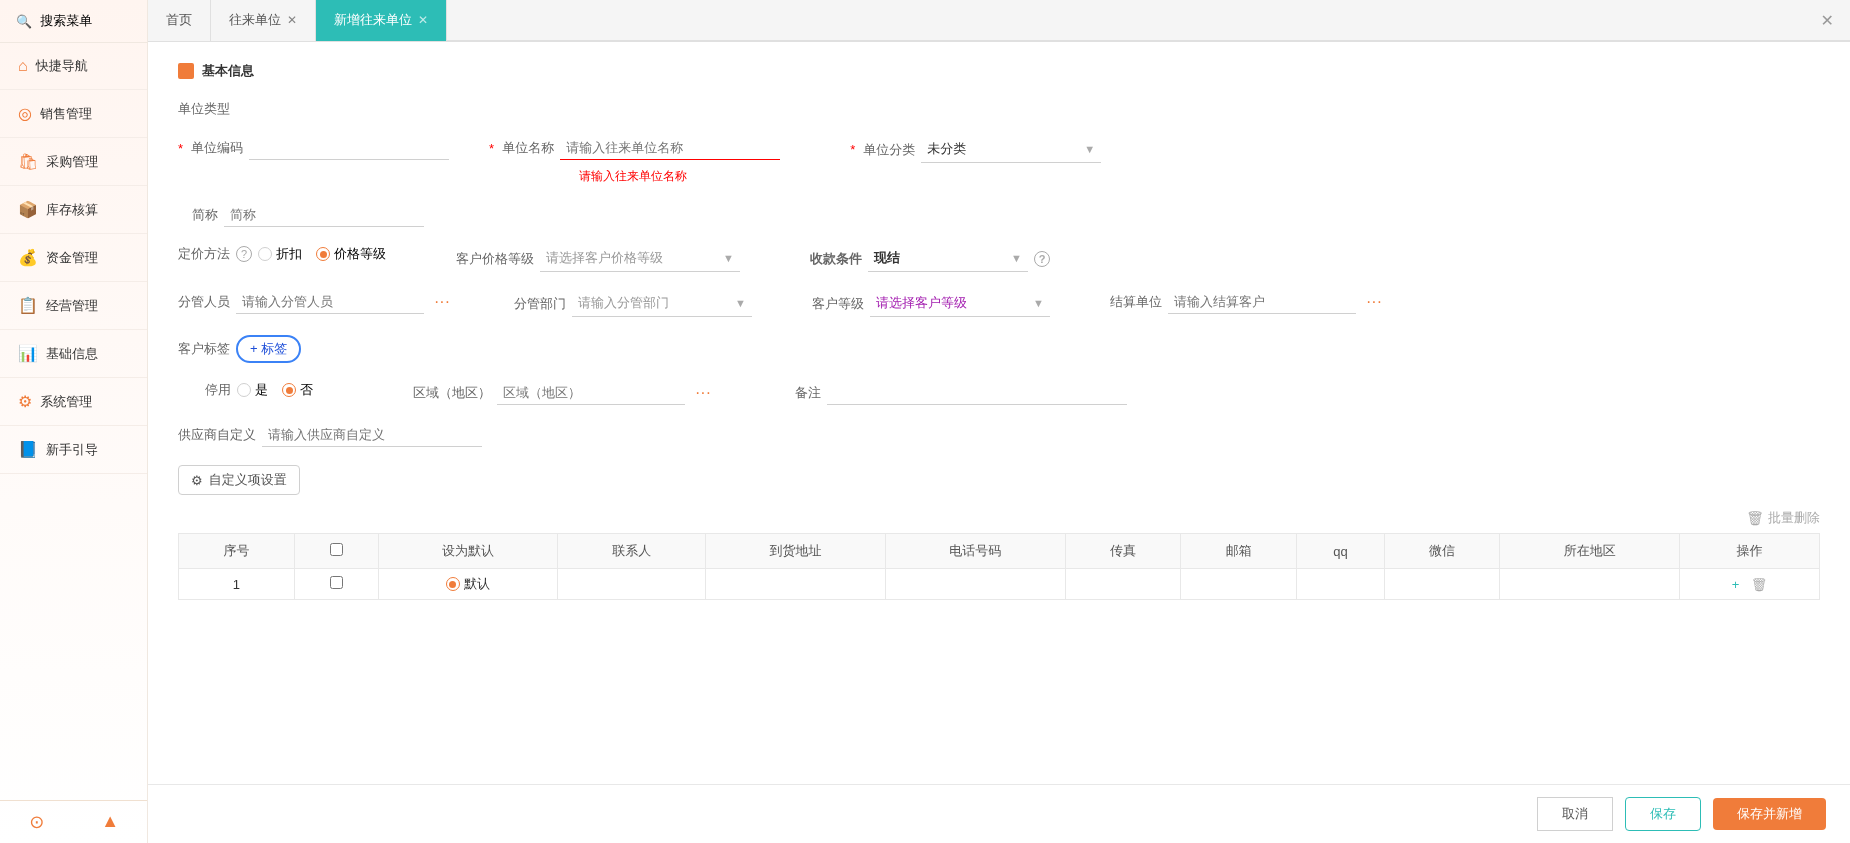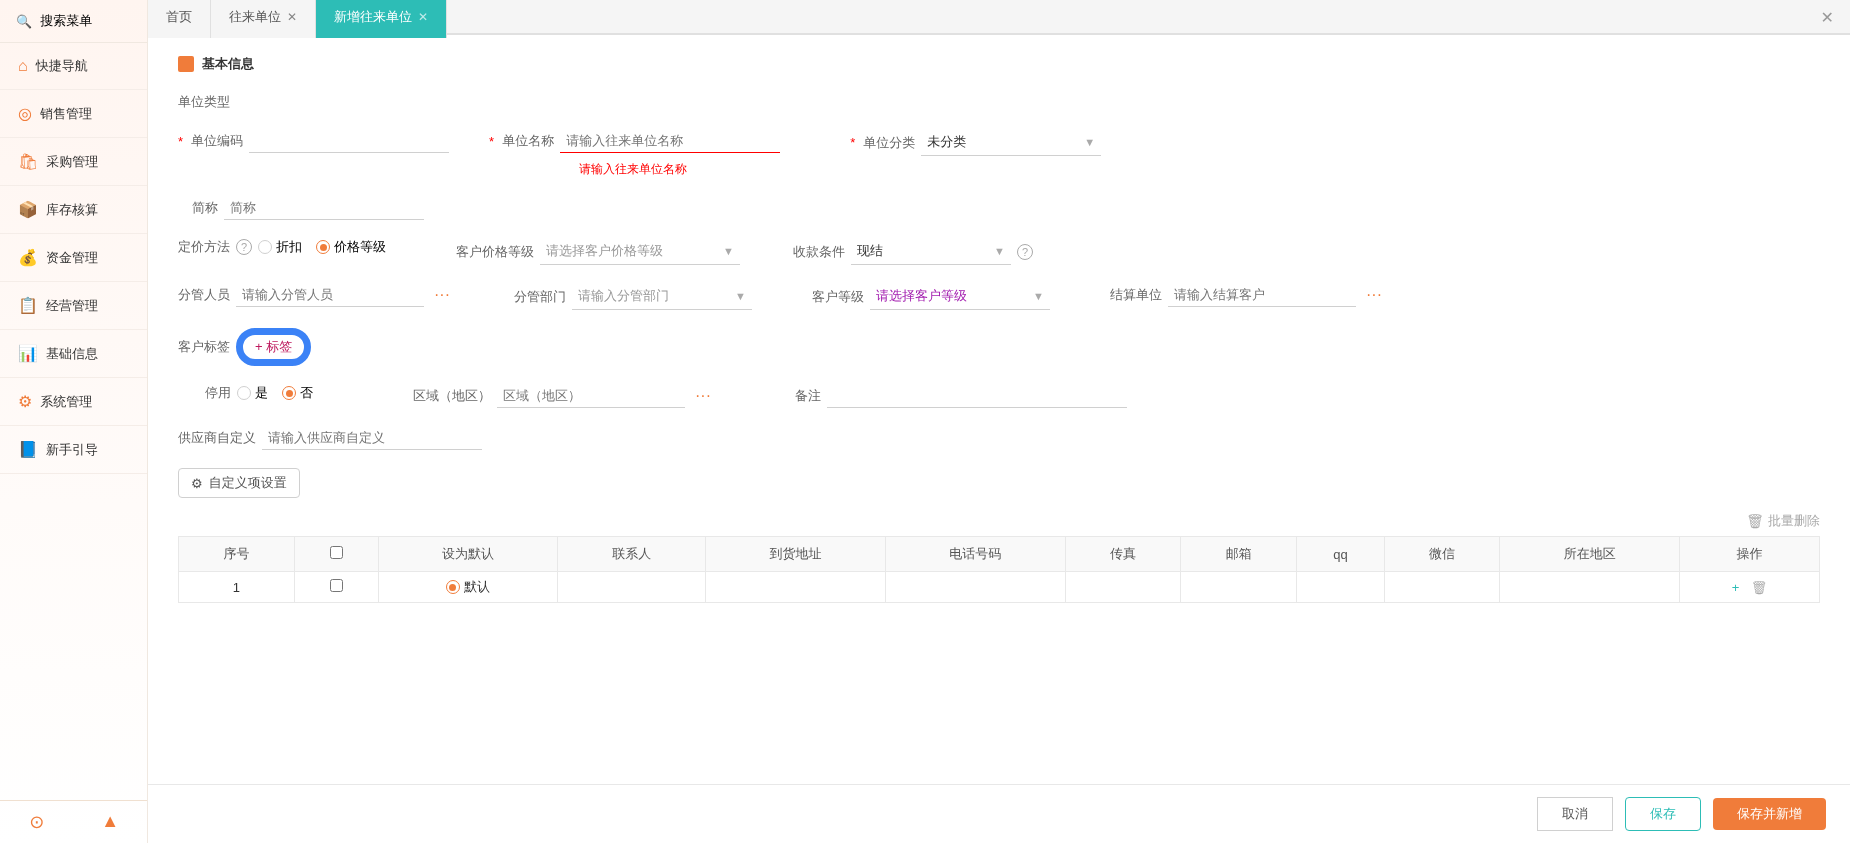--- a/index.html
+++ b/index.html
@@ -46,21 +46,21 @@
       flex-direction: column;
       overflow: hidden;
     }
 
     
     .tabs {
       display: flex;
       align-items: center;
       background: #f5f5f5;
       border-bottom: 2px solid #e0e0e0;
-      height: 35px;
+      height: 42px;
       position: relative;
     }
     .tab {
       display: flex;
       align-items: center;
       padding: 0 18px;
       height: 42px;
       cursor: pointer;
       color: #555;
       font-size: 13px;
@@ -231,22 +231,22 @@
       display: inline-flex;
       align-items: center;
       justify-content: center;
       font-size: 11px;
       color: #aaa;
       cursor: pointer;
     }
 
     
     .tag-add-btn {
-      border: 7px solid #3b82f6;
-      color: #be185d;
+      border: 2px solid #3b82f6;
+      color: #1d4ed8;
       border-radius: 20px;
       padding: 3px 12px;
       background: #fff;
       cursor: pointer;
       font-size: 13px;
       display: inline-flex;
       align-items: center;
       gap: 4px;
     }
 
@@ -493,21 +493,21 @@
       </div>
 
       <div class="form-group" style="margin-left:30px;">
         <span class="form-label">客户价格等级</span>
         <div class="form-select" style="min-width:200px;">
           <span style="color:#999;">请选择客户价格等级</span>
           <span class="form-select-arrow">▼</span>
         </div>
       </div>
 
-      <div class="form-group" style="margin-left:13px;">
+      <div class="form-group" style="margin-left:30px;font-weight:bold;">
         <span class="form-label">收款条件</span>
         <div class="form-select" style="min-width:160px;">
           <span class="form-select-value">现结</span>
           <span class="form-select-arrow">▼</span>
         </div>
         <span class="help-icon">?</span>
       </div>
     </div>
 
     

